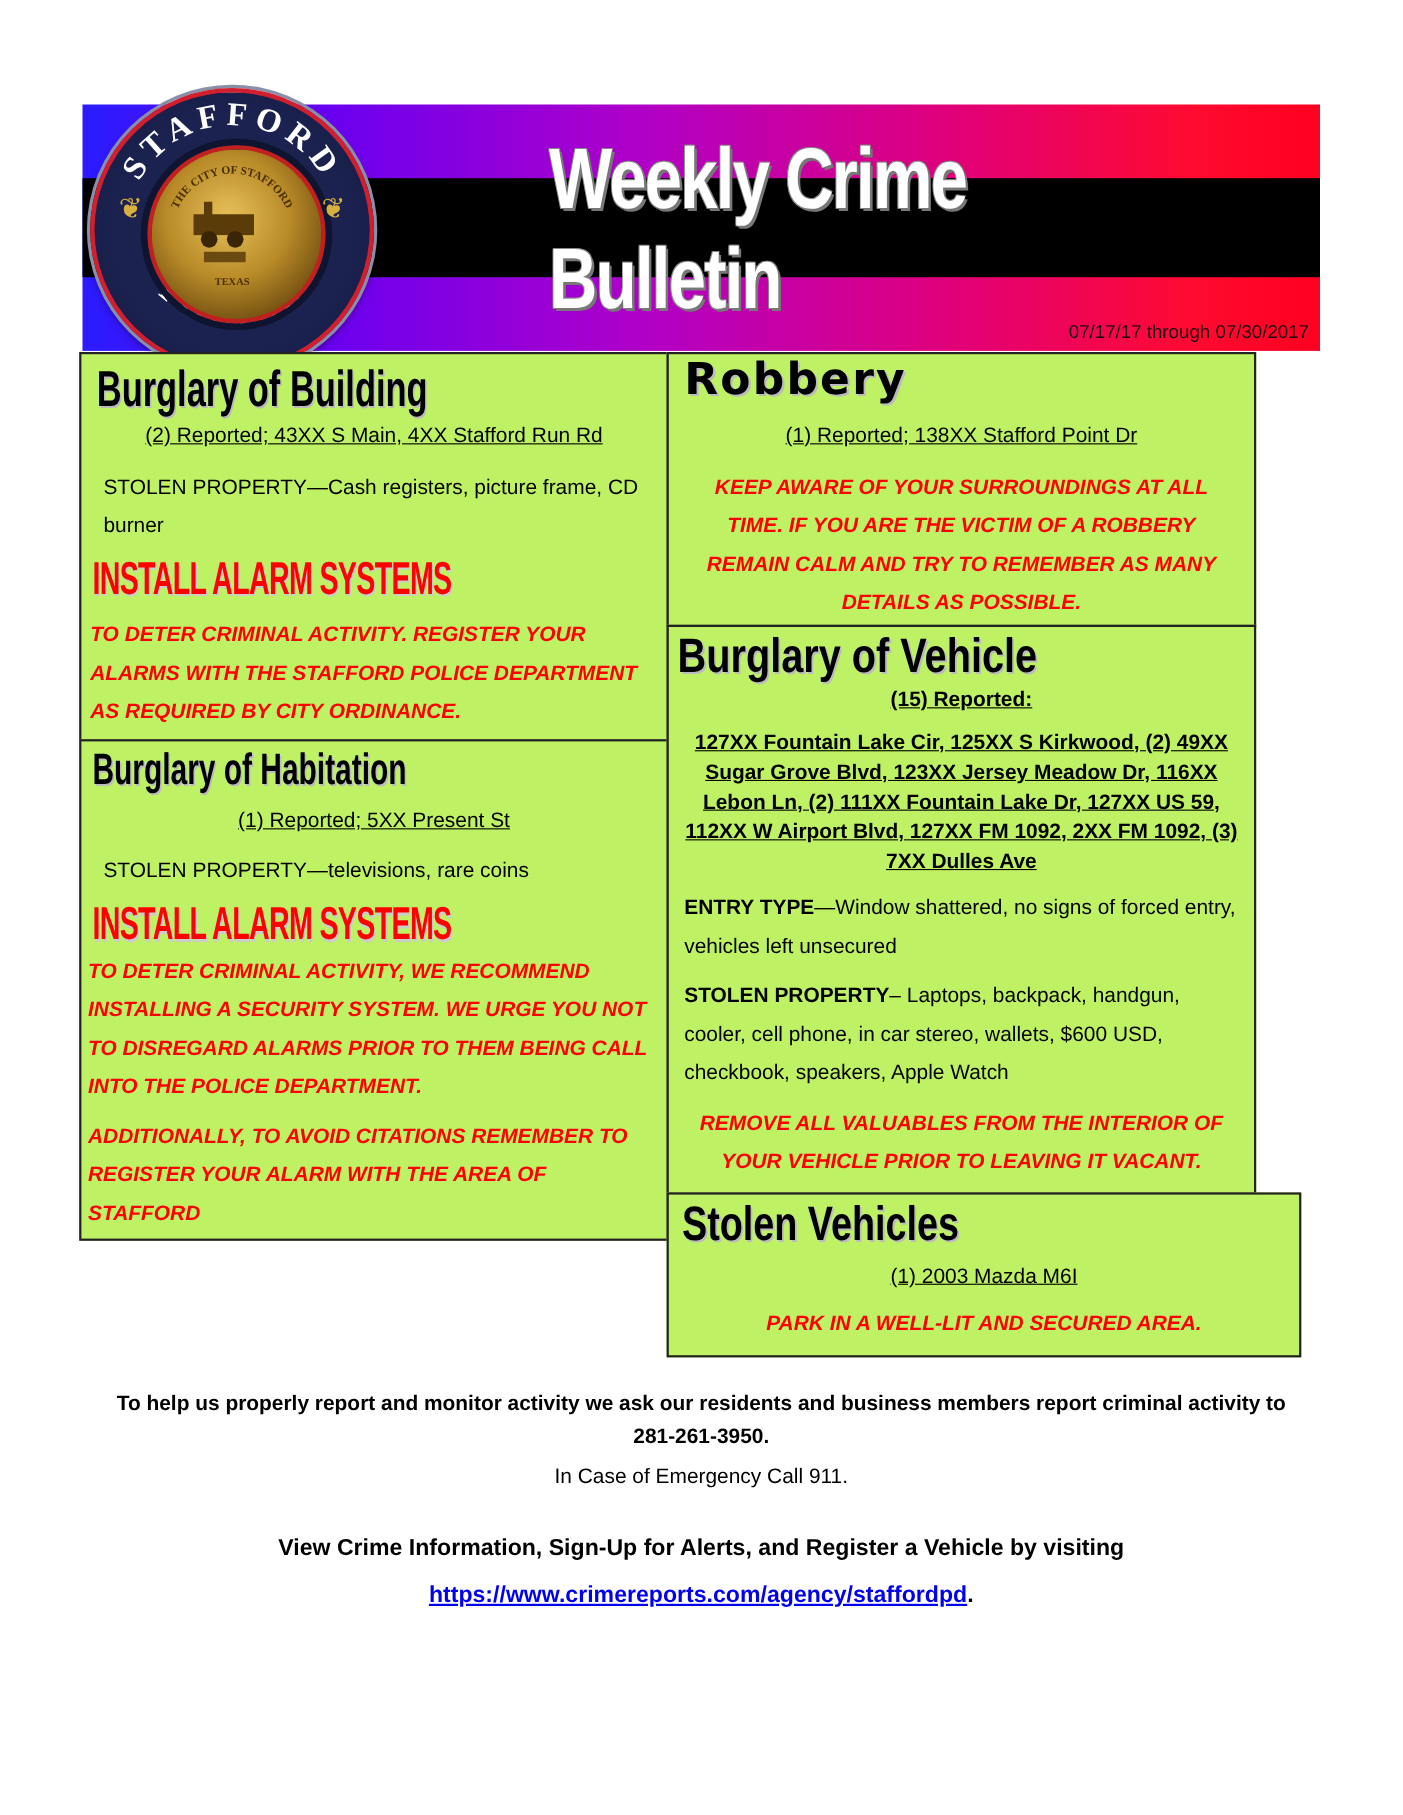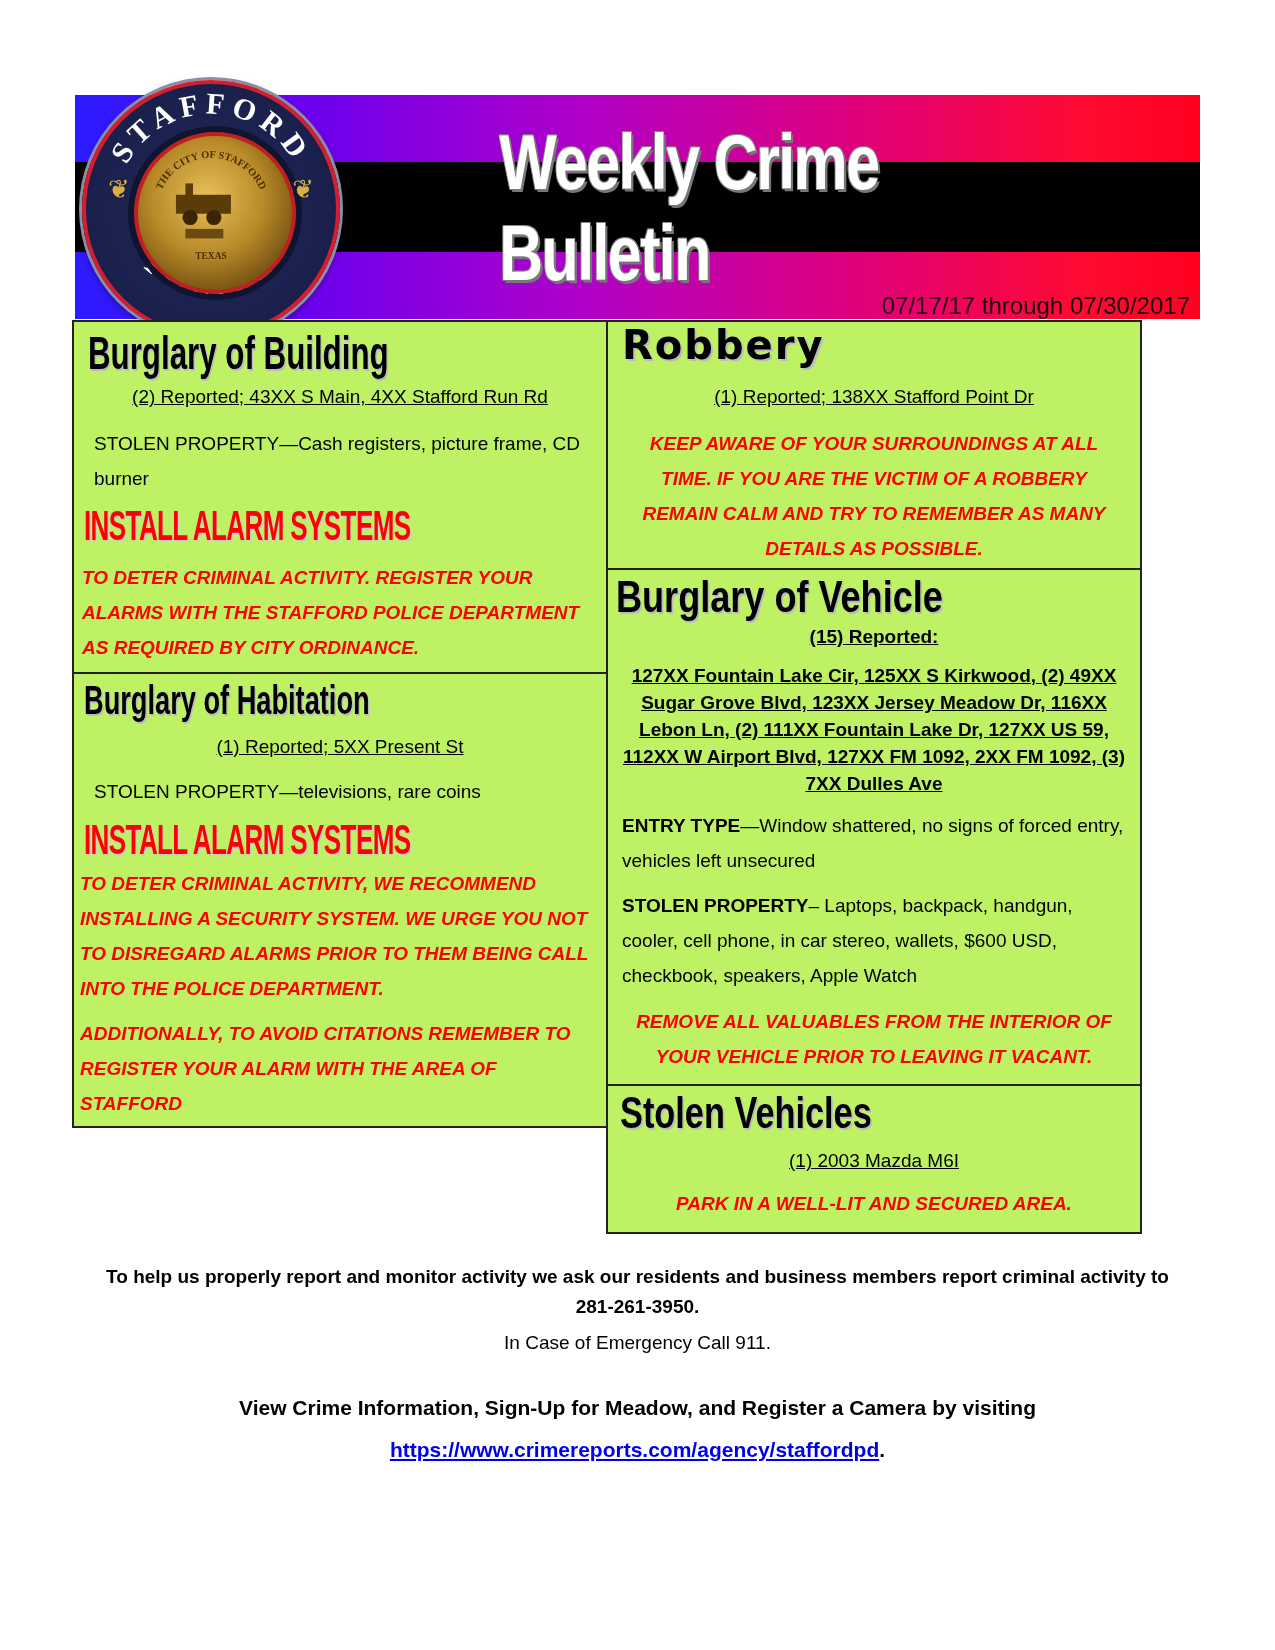--- a/index.html
+++ b/index.html
@@ -6,21 +6,21 @@
   body { width:1275px; height:1650px; position:relative; overflow:hidden; font-family:"Liberation Sans", sans-serif; color:#000; }
 
   
   .banner { position:absolute; left:75px; top:95px; width:1125px; height:224px;
     background:linear-gradient(90deg,#2a1cff 0%,#6a00f0 20%,#b000c8 45%,#e0007a 70%,#ff0a30 90%,#ff0020 100%); }
   .banner-stripe { position:absolute; left:75px; top:162px; width:1125px; height:90px; background:#000; }
   .banner-title { position:absolute; left:420px; top:160px; width:720px; height:96px; display:flex; align-items:center; justify-content:center;
     font-family:"Liberation Sans", sans-serif; font-weight:bold; font-size:78px; color:#fff; letter-spacing:-2px;
     transform:scaleX(0.78); transform-origin:center;
     text-shadow: 3px 3px 0 #777, -1px -1px 0 #888, 1px -1px 0 #888, -1px 1px 0 #888; }
-  .banner-dates { position:absolute; right:85px; top:292px; font-size:24px; color:#1a0a10; }
+  .banner-dates { position:absolute; right:85px; top:292px; font-size:17px; color:#1a0a10; }
 
   
   .seal { position:absolute; left:82px; top:80px; width:250px; height:250px; border-radius:50%;
     background:radial-gradient(circle at 50% 50%, #1d2450 0%, #1b2250 60%, #13183a 100%);
     border:4px solid #d02030; box-shadow:0 0 0 3px #8a8fa8, 0 4px 8px rgba(0,0,0,0.5); }
   .seal-inner { position:absolute; left:48px; top:48px; width:154px; height:154px; border-radius:50%;
     background:radial-gradient(circle at 45% 40%, #e8c15a 0%, #b88a28 45%, #6e4c10 80%, #3a2806 100%);
     border:4px solid #c02020; box-shadow:0 0 0 6px #0f1430; }
   .seal-ring-text { position:absolute; left:0; top:0; width:250px; height:250px; }
   .seal-ring-text text { font-family:"Liberation Serif", serif; font-weight:bold; fill:#fff; }
@@ -123,26 +123,26 @@
   <div class="reported" style="position:absolute; left:14px; right:14px; top:92px; font-weight:bold; line-height:27px;">127XX Fountain Lake Cir, 125XX S Kirkwood, (2) 49XX Sugar Grove Blvd, 123XX Jersey Meadow Dr, 116XX Lebon Ln, (2) 111XX Fountain Lake Dr, 127XX US 59, 112XX W Airport Blvd, 127XX FM 1092, 2XX FM 1092, (3) 7XX Dulles Ave</div>
   <div class="plain" style="position:absolute; left:14px; right:14px; top:238px;">
     <b>ENTRY TYPE</b><span>—Window shattered, no signs of forced entry, vehicles left unsecured</span>
   </div>
   <div class="plain" style="position:absolute; left:14px; right:14px; top:318px;">
     <b>STOLEN PROPERTY</b><span>– Laptops, backpack,  handgun, cooler, cell phone, in car stereo, wallets, $600 USD, checkbook, speakers, Apple Watch</span>
   </div>
   <div class="red-it" style="position:absolute; left:16px; right:16px; top:434px; text-align:center;">REMOVE ALL VALUABLES FROM THE INTERIOR OF YOUR VEHICLE PRIOR TO LEAVING IT VACANT.</div>
 </div>
 
-<div class="box" style="left:606px; top:1084px; width:536px; height:150px;">
+<div class="box" style="left:606px; top:1084px; width:577px; height:150px;">
   <div style="position:absolute; left:12px; top:2px;">
     <span class="sec-title" style="font-size:44px; transform:scaleX(0.78);">Stolen Vehicles</span>
   </div>
   <div class="reported" style="position:absolute; left:0; right:0; top:64px;">(1) 2003 Mazda M6I</div>
   <div class="red-it" style="position:absolute; left:0; right:0; top:100px; text-align:center;">PARK IN A WELL-LIT AND SECURED AREA.</div>
 </div>
 
 <div class="footer-p" style="top:1262px; line-height:30px; padding:0 20px; box-sizing:border-box;font-weight:bold;">To help us properly report and monitor activity we ask our residents and business members report criminal activity to 281-261-3950.</div>
 <div class="footer-p" style="top:1332px;">In Case of Emergency Call 911.</div>
-<div class="footer-p footer-bold" style="top:1396px;">View Crime Information, Sign-Up for Meadow, and Register a Camera by visiting</div>
+<div class="footer-p footer-bold" style="top:1396px;">View Crime Information, Sign-Up for Alerts, and Register a Vehicle by visiting</div>
 <div class="footer-p" style="top:1438px;">
   <a class="footer-link" href="#">https://www.crimereports.com/agency/staffordpd</a><span class="footer-bold">.</span>
 </div>
 
 </body></html>

